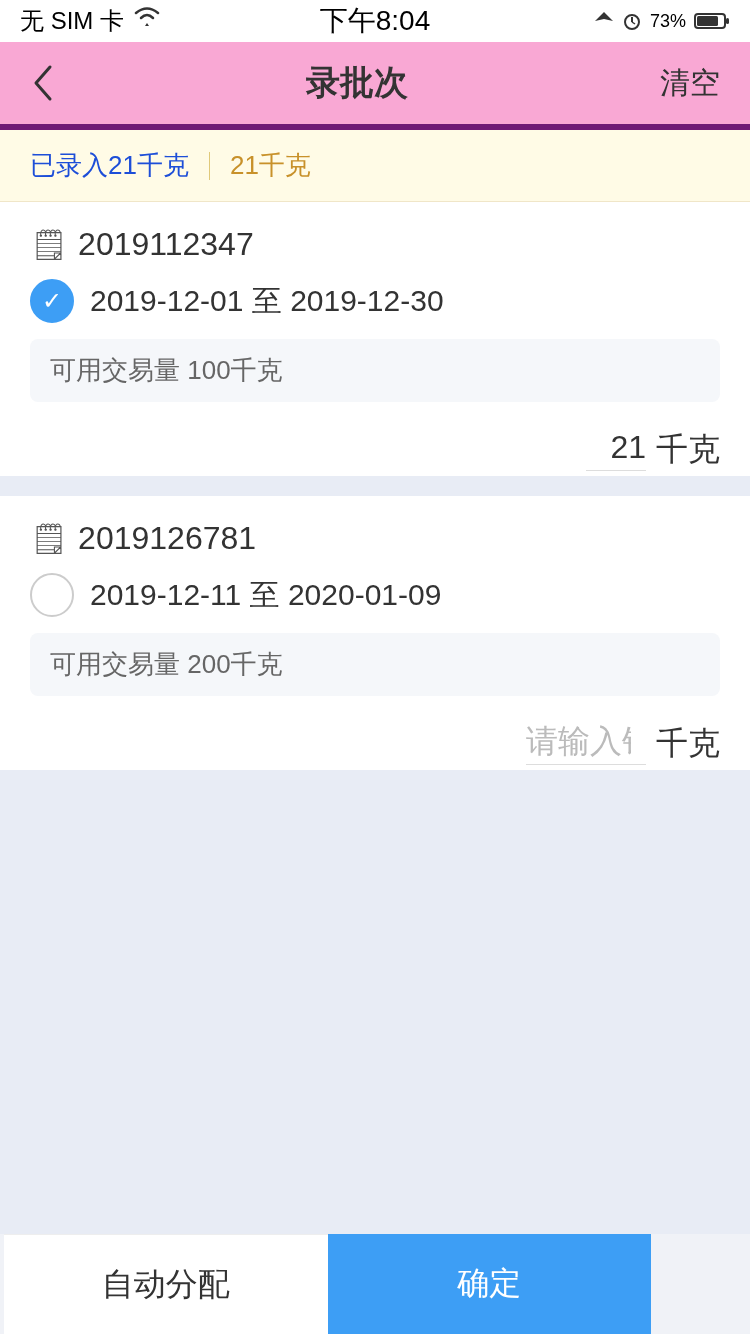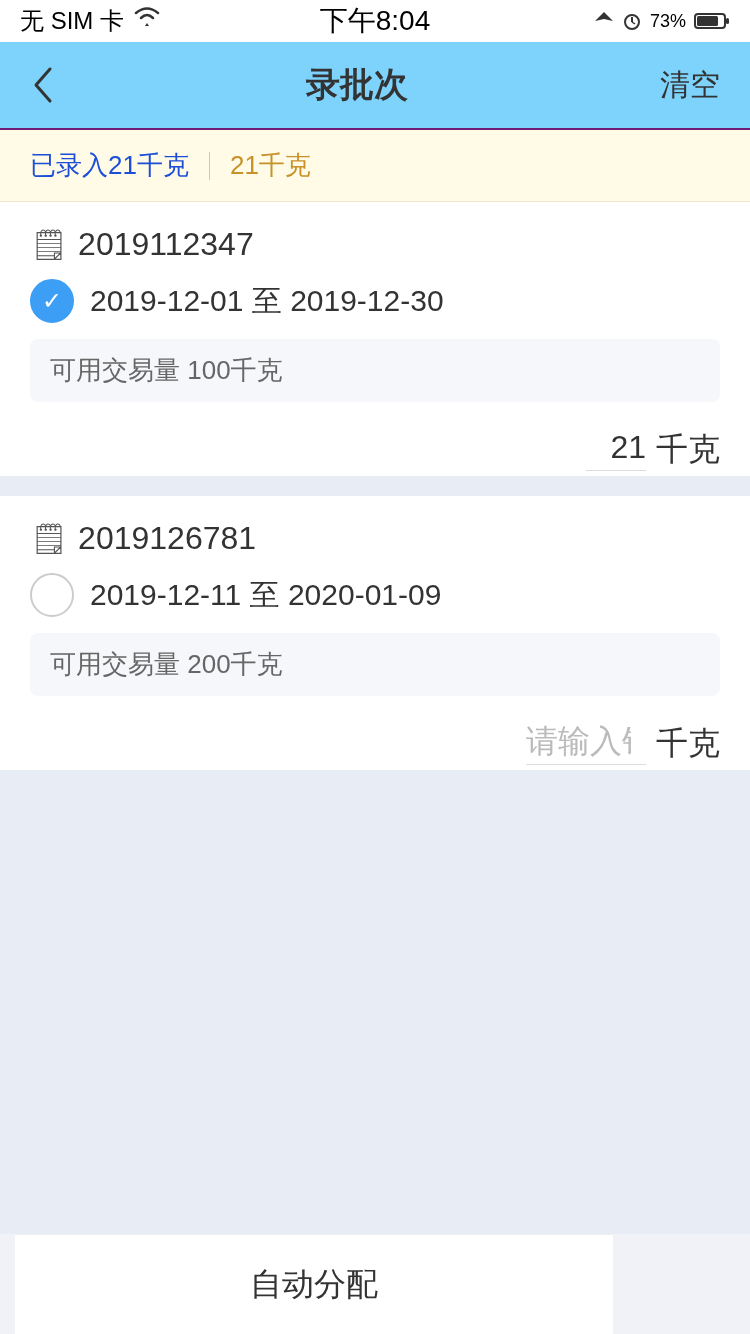--- a/index.html
+++ b/index.html
@@ -40,26 +40,26 @@
       display: flex;
       align-items: center;
       gap: 8px;
       font-size: 18px;
     }
 
     
     .nav-bar {
       width: 750px;
       height: 88px;
-      background: #7dd3fc;
+      background: #f9a8d4;
       display: flex;
       align-items: center;
       justify-content: space-between;
       padding: 0 30px;
-      border-bottom: 2px solid #701a75;
+      border-bottom: 6px solid #701a75;
     }
     .nav-back {
       font-size: 36px;
       color: #333;
       cursor: pointer;
       display: flex;
       align-items: center;
     }
     .nav-title {
       font-size: 34px;
@@ -200,26 +200,26 @@
 
     
     .empty-area {
       flex: 1;
       background: #e8ecf5;
       min-height: 380px;
     }
 
     
     .bottom-bar {
-      width: 598px;
+      width: 647px;
       height: 100px;
       display: flex;
       position: fixed;
       bottom: 0;
-      left: 15px;
+      left: 4px;
     }
     .btn-auto {
       flex: 1;
       background: #fff;
       border: none;
       font-size: 32px;
       color: #333;
       cursor: pointer;
       display: flex;
       align-items: center;
@@ -330,13 +330,14 @@
       <span class="unit-label">千克</span>
     </div>
   </div>
 
   <div class="empty-area"></div>
 
 </div>
 
 <div class="bottom-bar">
   <button class="btn-auto">自动分配</button>
+  <button class="btn-confirm">确定</button>
 </div>
 
 </body></html>

